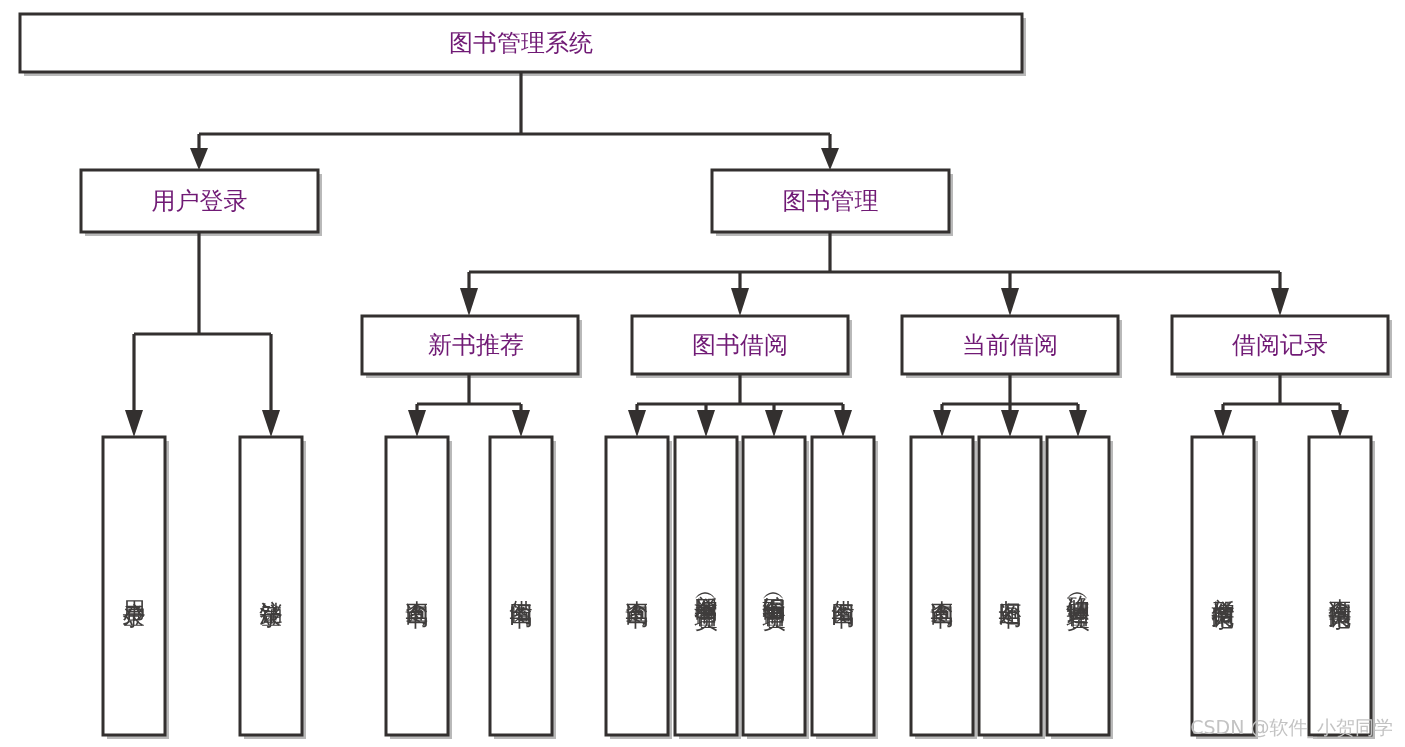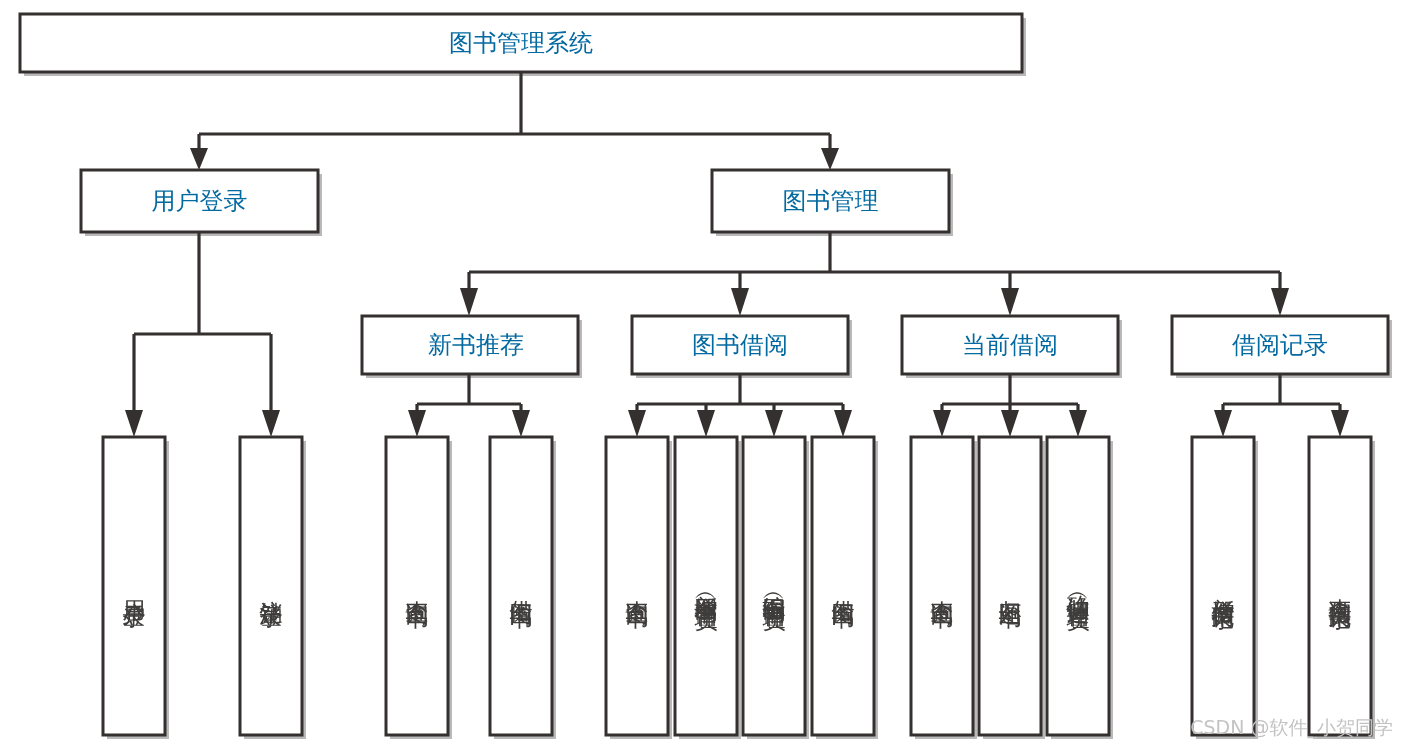--- a/index.html
+++ b/index.html
@@ -64,21 +64,21 @@
   .hlabel-wrap {
     position: absolute;
     display: flex;
     align-items: center;
     justify-content: center;
     pointer-events: none;
   }
   .hlabel-text {
     font-family: "DejaVu Sans", "Liberation Sans", sans-serif;
     font-size: 24px;
-    color: #0369a1;
+    color: #701a75;
     white-space: nowrap;
   }
   #watermark {
     position: absolute;
     right: 12px;
     bottom: 6px;
     font-family: "DejaVu Sans", "Liberation Sans", sans-serif;
     font-size: 19px;
     color: #c3c3c3;
     white-space: nowrap;

